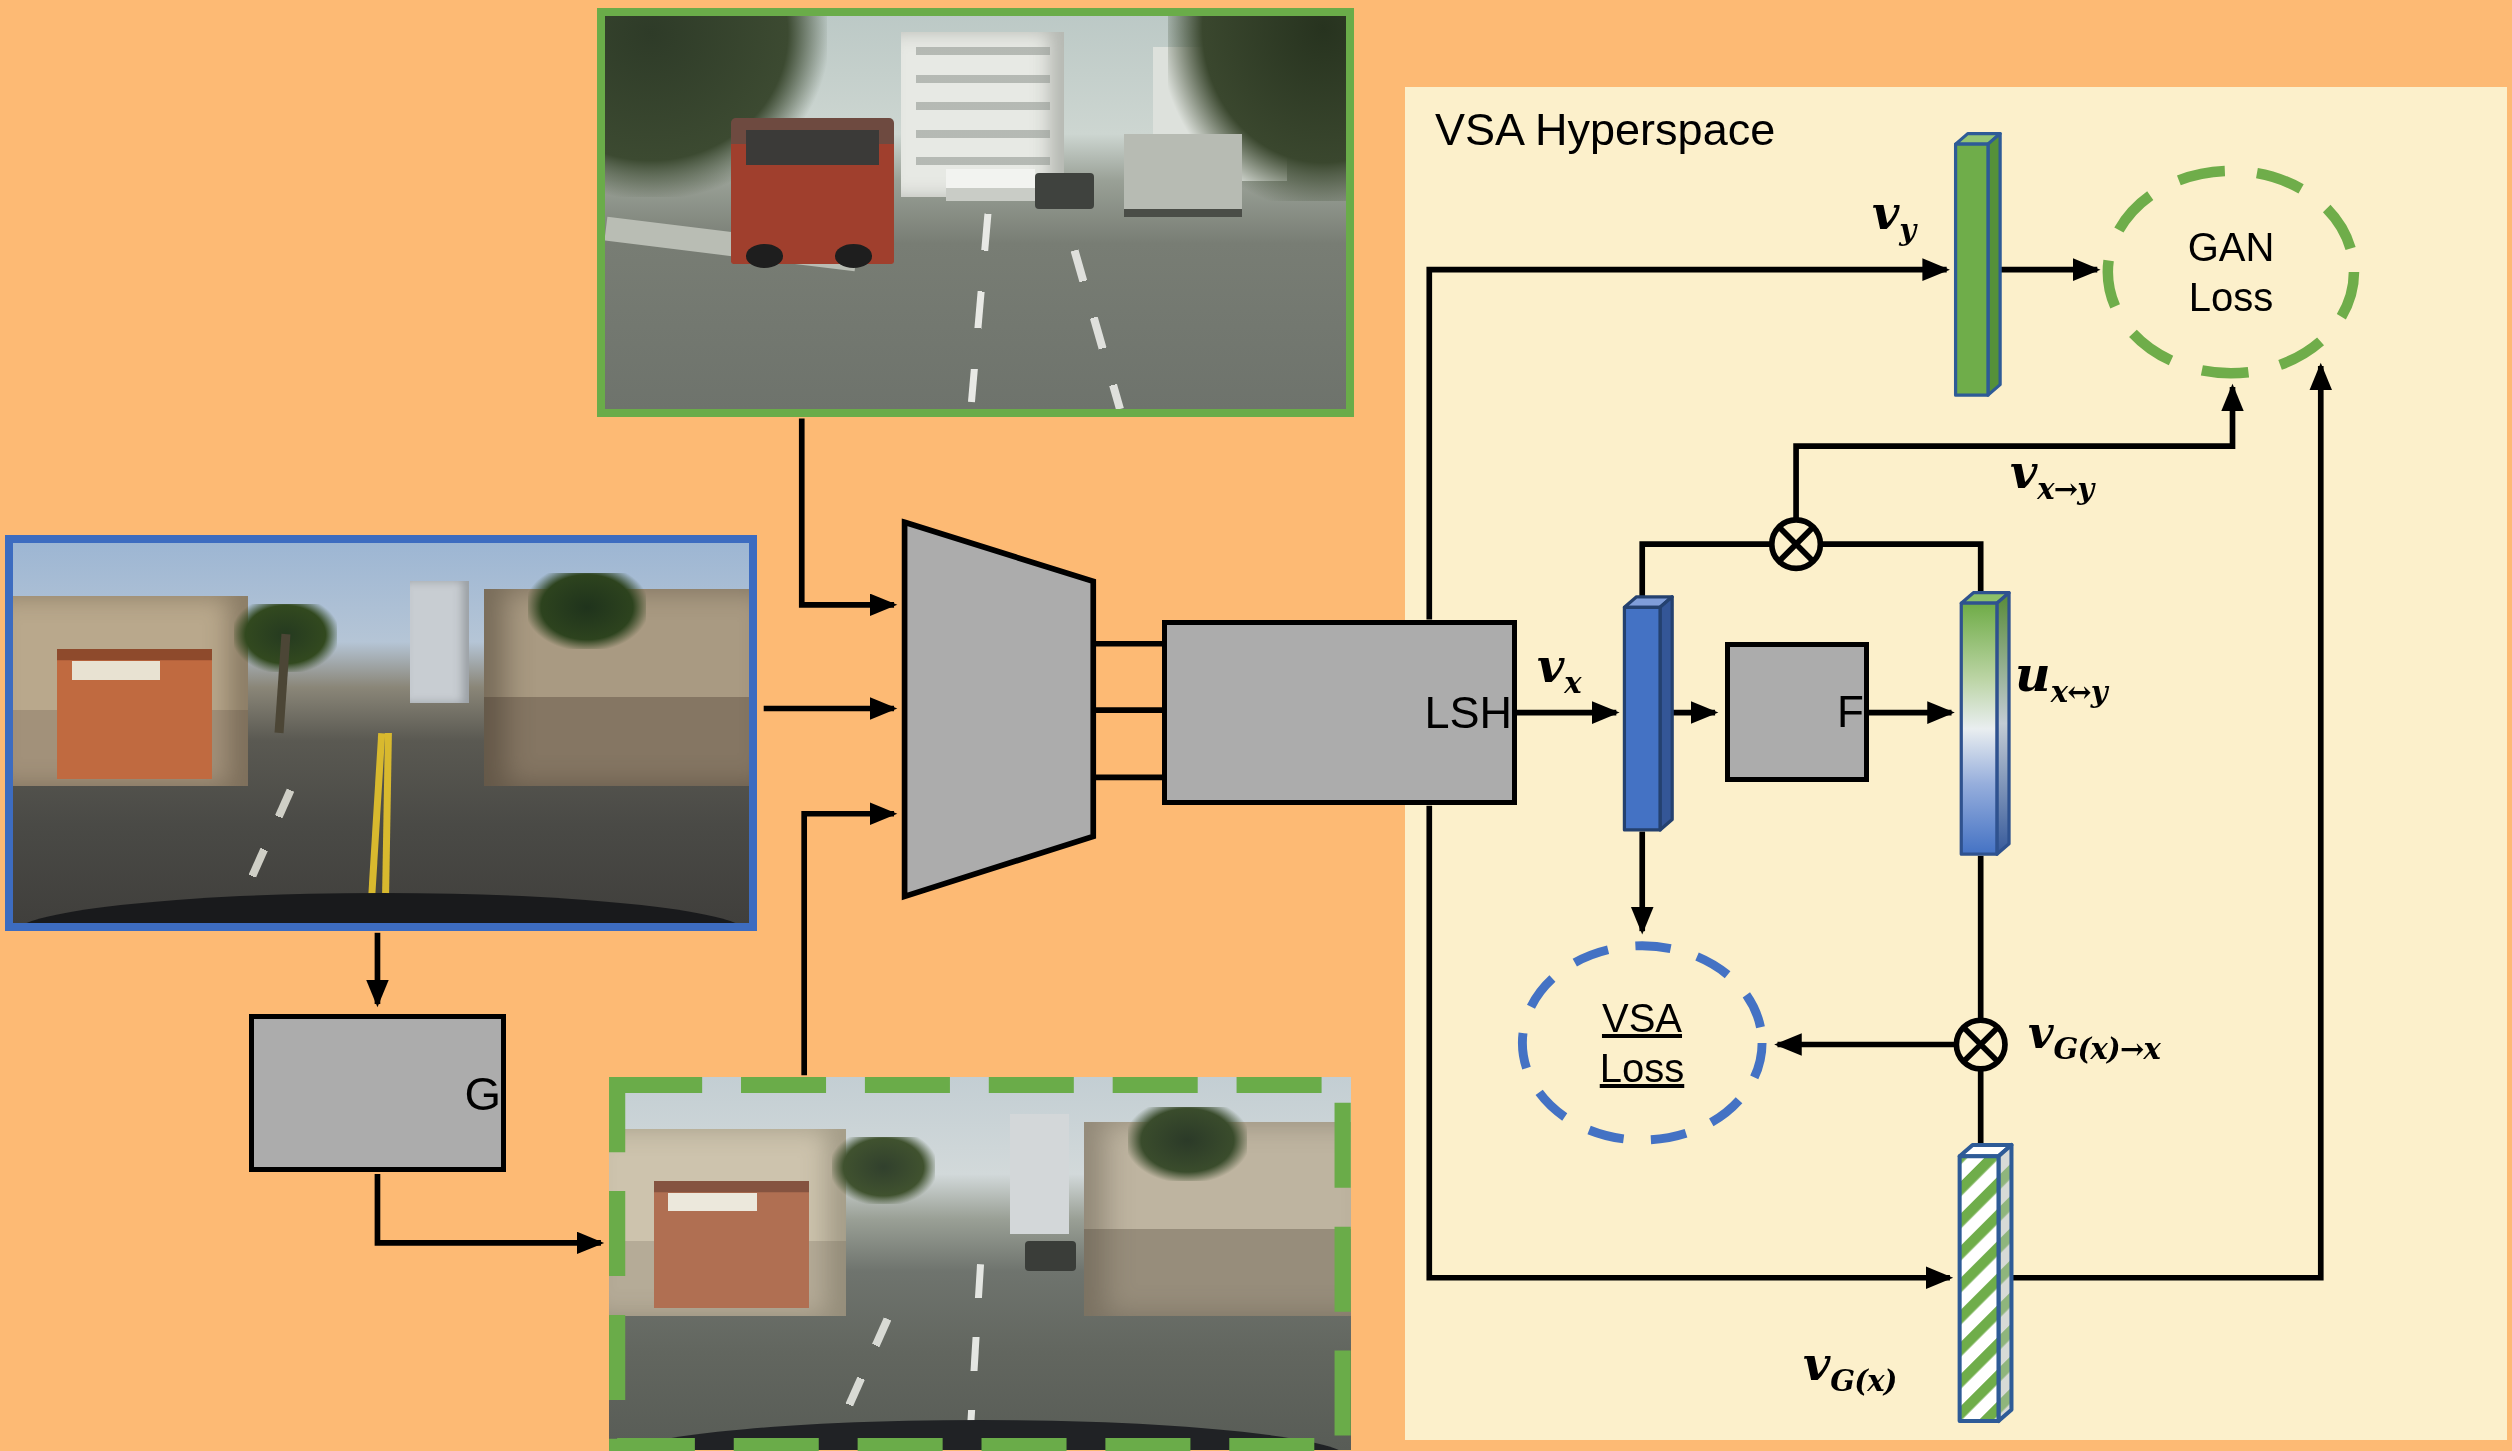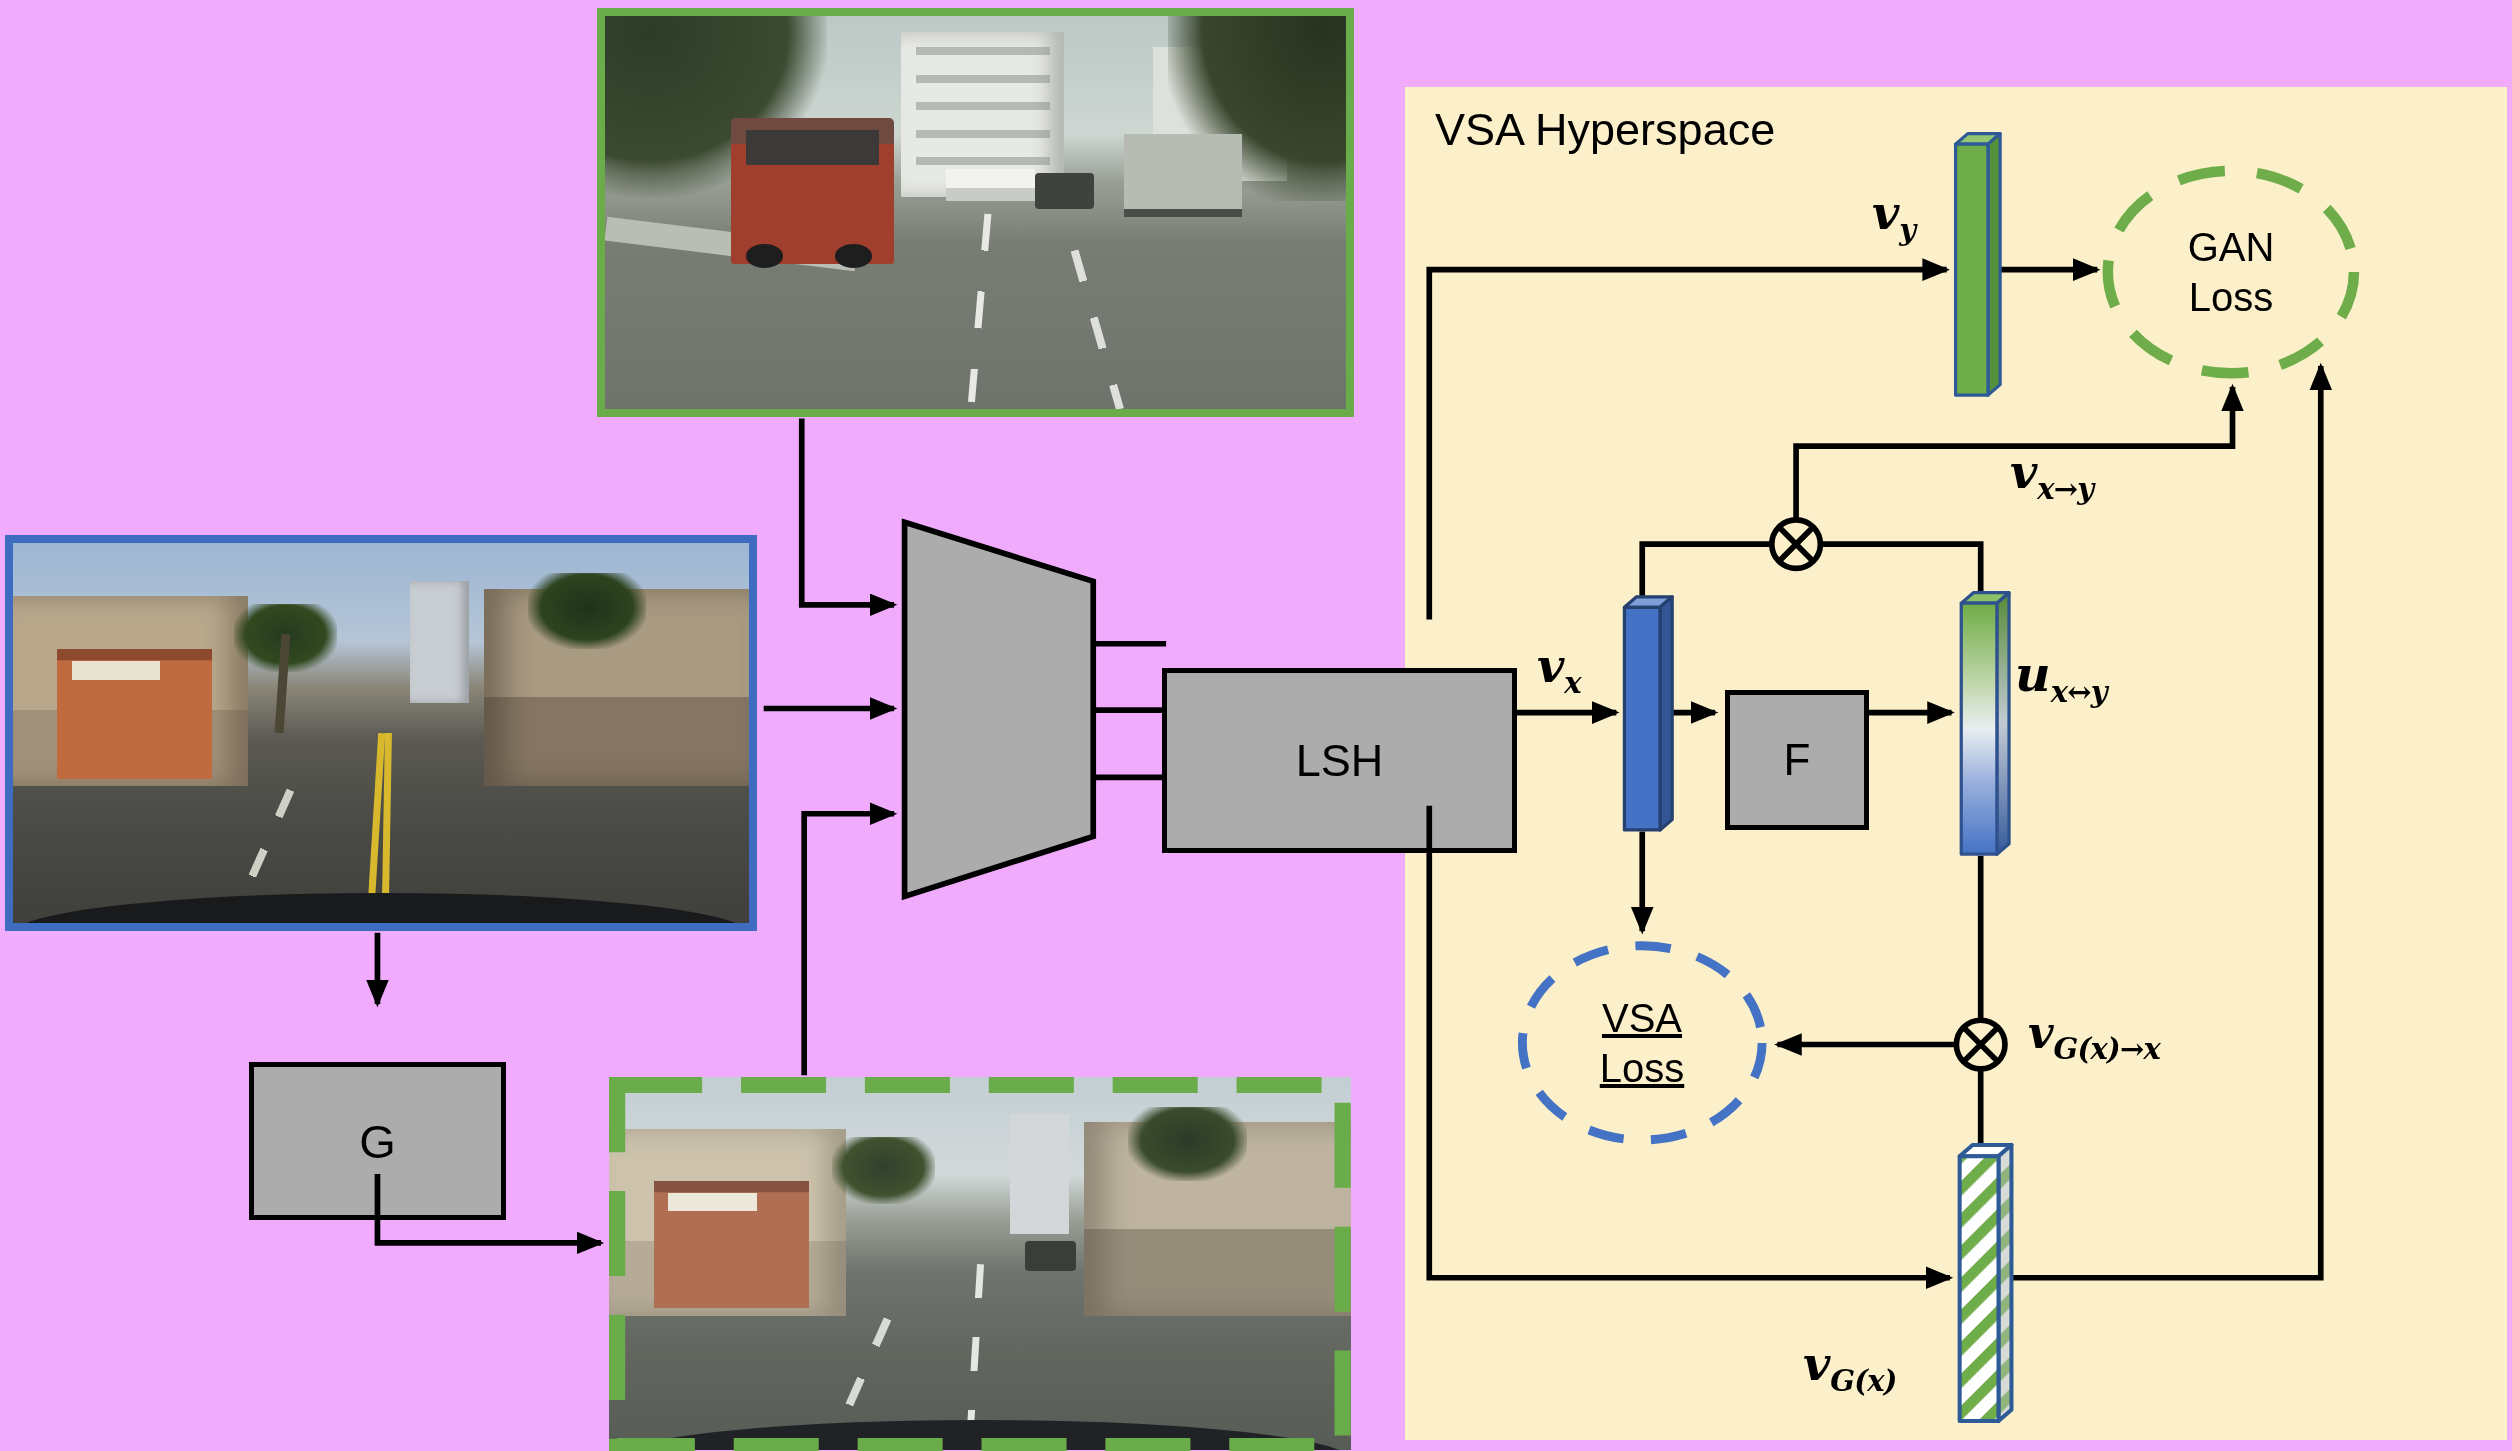--- a/index.html
+++ b/index.html
@@ -1,16 +1,16 @@
 <!DOCTYPE html>
 <html style="font-size:13px"><head>
 <meta charset="utf-8">
 <style>
   html,body{margin:0;padding:0;background:#ffffff;}
-  .canvas{position:relative;width:2512px;height:1451px;background:#f0abfc;overflow:hidden;
+  .canvas{position:relative;width:2512px;height:1451px;background:#fdba74;overflow:hidden;
           font-family:"Liberation Sans", sans-serif;color:#000;}
   .abs{position:absolute;}
 
   
   .hyperspace{left:1405px;top:87px;width:1102px;height:1353px;background:#FCF0CB;}
   .hs-title{left:1435px;top:104px;font-size:45px;font-weight:500;letter-spacing:0px;}
 
   
   .photo{overflow:hidden;}
   .photo-target{left:597px;top:8px;width:741px;height:393px;border:8px solid #6AAC49;}
@@ -65,22 +65,22 @@
   .x-palm1{left:30%;top:16%;width:14%;height:18%;background:radial-gradient(ellipse at 50% 45%,#31402d 0%,#40522f 55%,rgba(64,82,47,0) 75%);}
   .x-palm2{left:70%;top:8%;width:16%;height:20%;background:radial-gradient(ellipse at 50% 45%,#2b3a28 0%,#3a4c2c 55%,rgba(58,76,44,0) 75%);}
   .x-white1{left:48.2%;bottom:6%;width:7.3px;height:44%;transform:rotate(3.5deg);transform-origin:bottom;
             background:repeating-linear-gradient(180deg,#e4e6e2 0 34px,transparent 34px 73px);}
   .x-dash-l{left:30%;bottom:4%;width:8px;height:34%;transform:rotate(24deg);transform-origin:bottom;
             background:repeating-linear-gradient(180deg,#d8dad4 0 29px,transparent 29px 65px);}
   .x-car{left:56%;top:44%;width:7%;height:8%;background:#3a3d39;border-radius:4px;}
   .x-hood{left:0;bottom:-4%;width:100%;height:12%;background:#202225;border-radius:50% 50% 0 0 / 90% 90% 0 0;}
 
   
-  .gbox{background:#ACACAC;border:5.7px solid #000;display:flex;align-items:center;justify-content:center;
-        font-size:44px;font-weight:500;margin-top:48px;}
+  .gbox{background:#ACACAC;border:5.7px solid #000;display:flex;align-items:center;justify-content:flex-end;
+        font-size:44px;font-weight:500;}
   .box-g{left:249px;top:1014px;width:247px;height:148px;font-size:47px;}
   .box-lsh{left:1162px;top:620px;width:345px;height:175px;font-size:45px;}
   .box-f{left:1725px;top:642px;width:134px;height:130px;}
 
   
   .fe-text{left:905px;top:633px;width:188px;height:154px;display:flex;flex-direction:column;
            align-items:center;justify-content:center;font-size:40px;font-weight:500;line-height:70px;text-align:center;}
 
   
   .caption{font-size:52px;font-weight:500;text-align:center;white-space:nowrap;}

